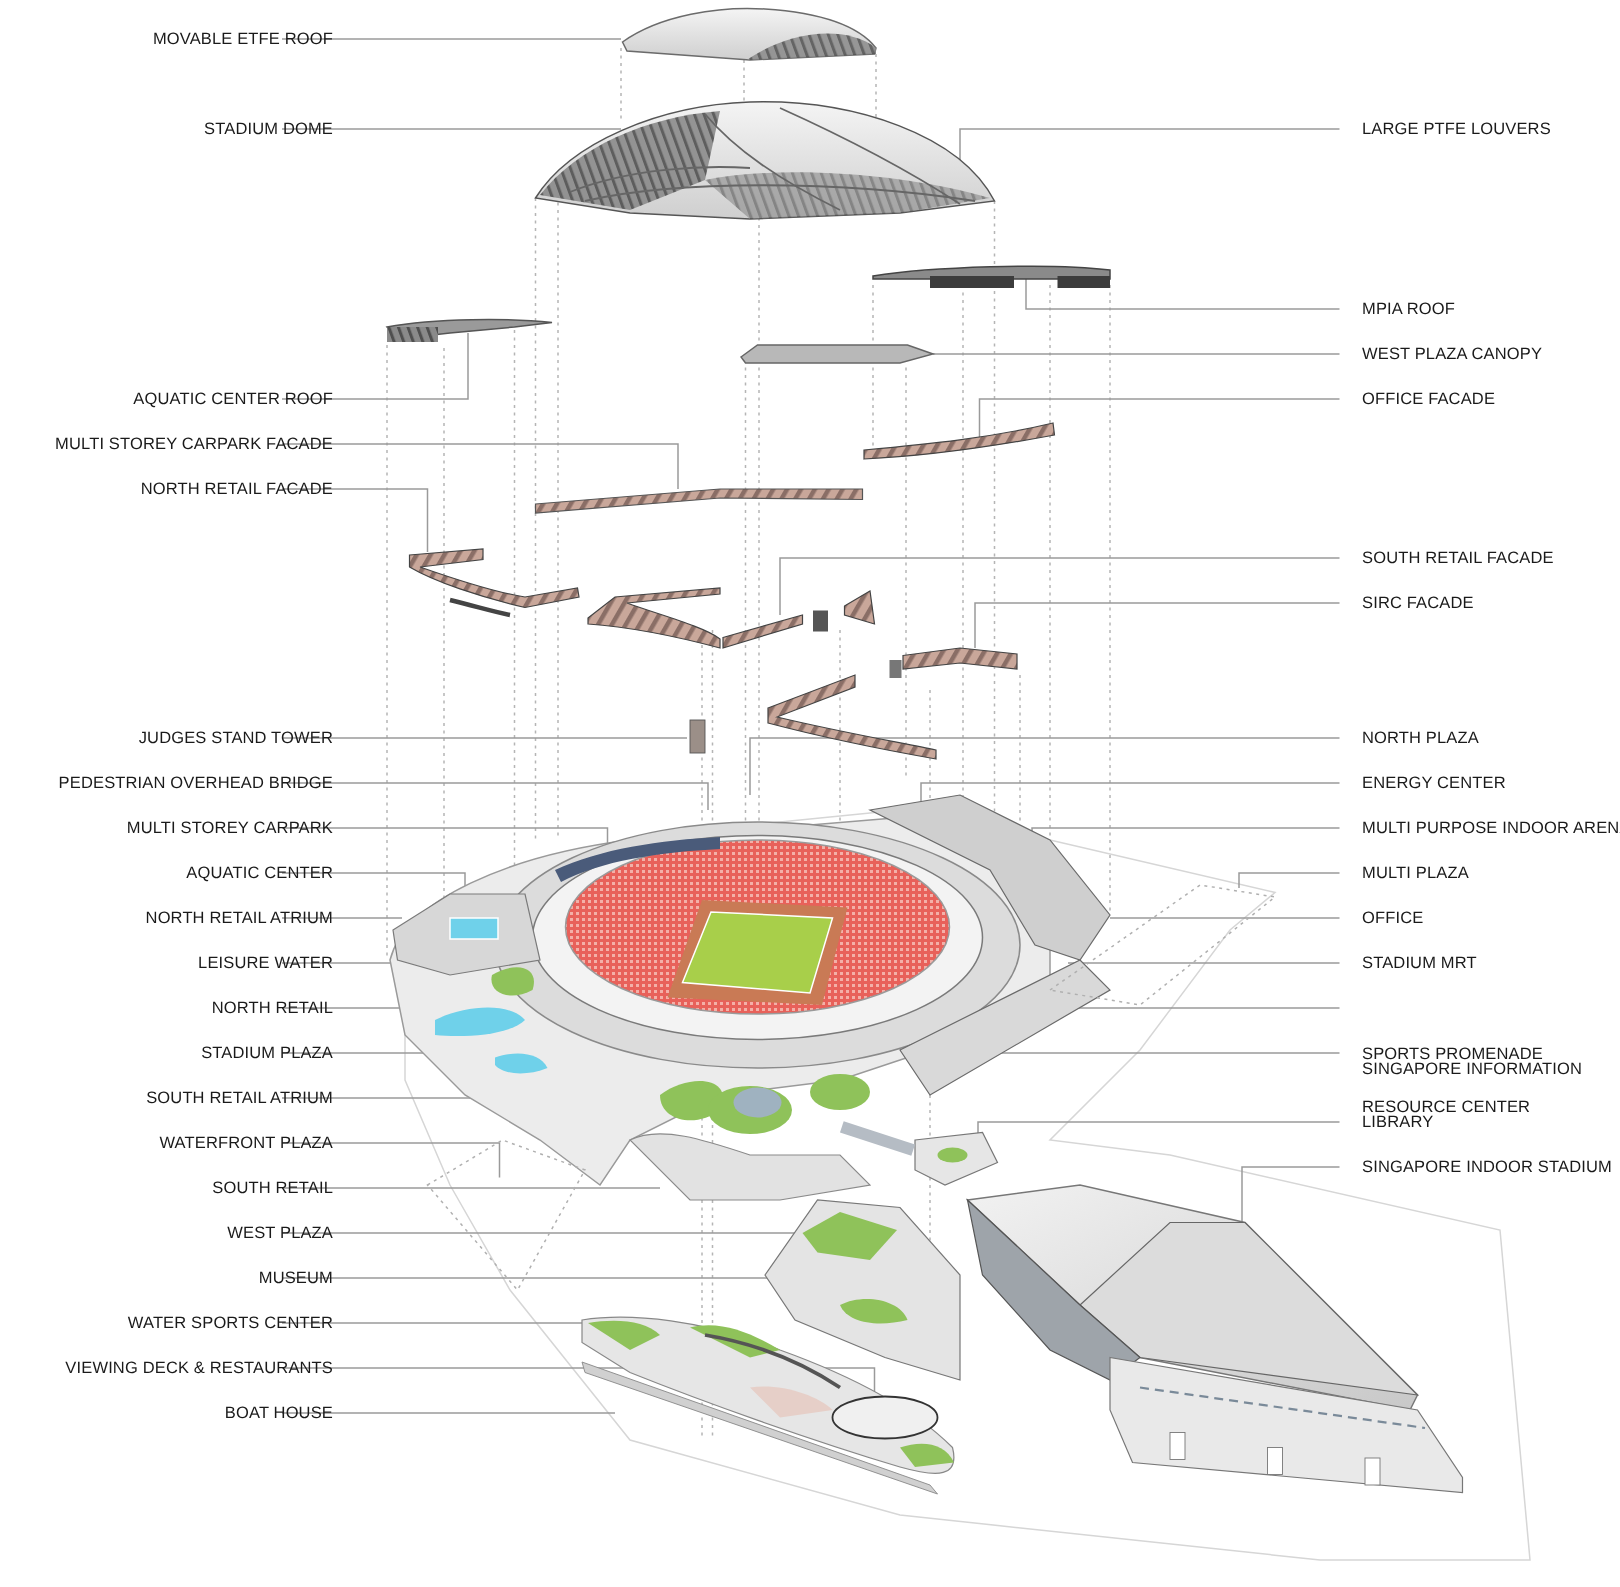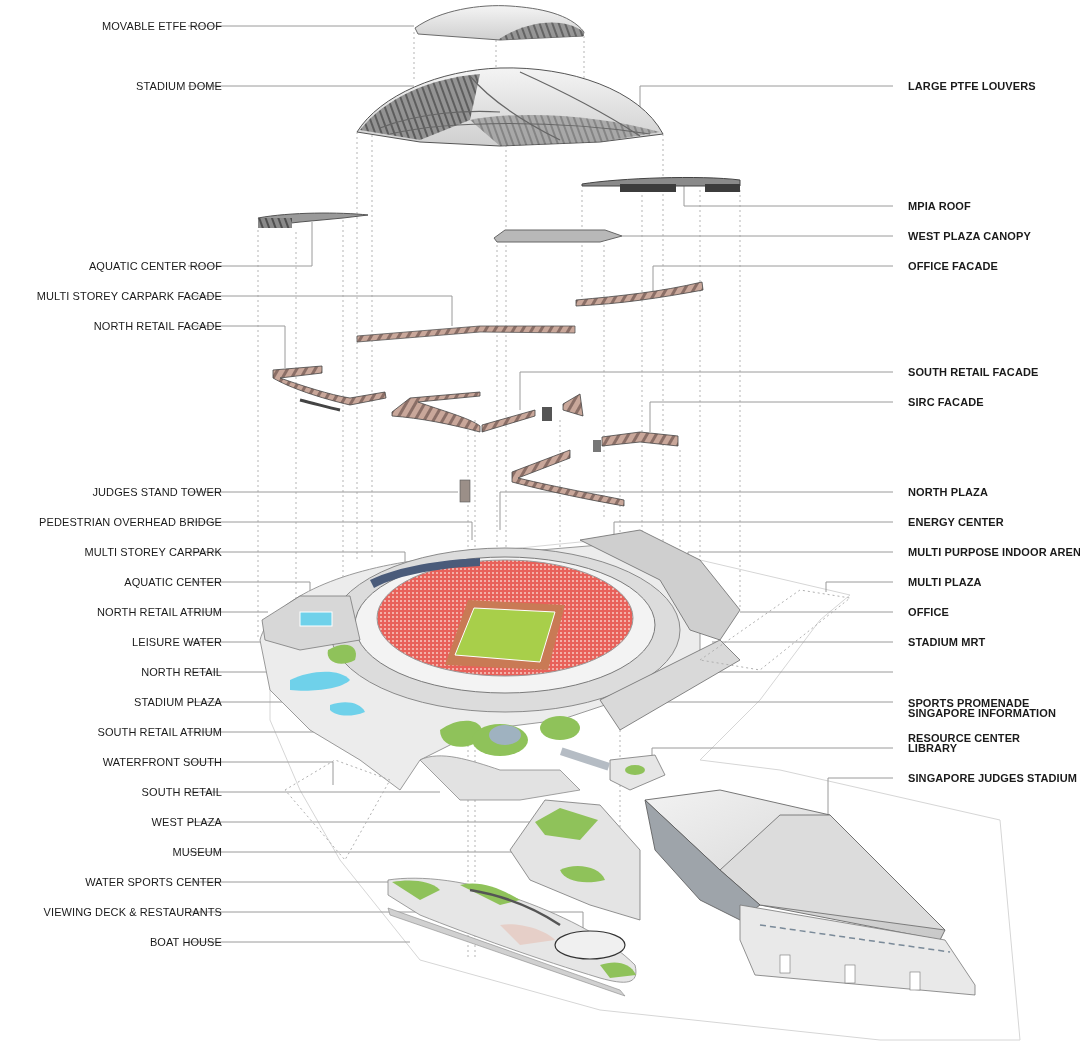--- a/index.html
+++ b/index.html
@@ -2,21 +2,21 @@
 <html><head>
 <meta charset="utf-8">
 <style>
   html, body { margin: 0; padding: 0; background: #ffffff; }
   body { width: 1080px; height: 1058px; position: relative; overflow: hidden;
          font-family: "Liberation Sans", "DejaVu Sans", sans-serif; }
   #stage { position: absolute; left: 0; top: 0; width: 1080px; height: 1058px; }
   .label { position: absolute; font-size: 11px; color: #1a1a1a; letter-spacing: 0.1px;
            white-space: nowrap; line-height: 14px; }
   .label.left { text-align: right; right: 858px; }
-  .label.right { left: 908px; text-align: left; font-weight: bold; }
+  .label.right { left: 908px; text-align: left; }
   .label .line2 { display: block; margin-top: 11px; }
   svg#art { position: absolute; left: 0; top: 0; }
 </style>
 </head>
 <body>
 
 <div id="stage">
 
   <svg id="art" width="1080" height="1058" viewBox="0 0 1080 1058">
     <defs>
@@ -265,21 +265,21 @@
     <div class="label left" style="top:319px">NORTH RETAIL FACADE</div>
     <div class="label left" style="top:485px">JUDGES  STAND TOWER</div>
     <div class="label left" style="top:515px">PEDESTRIAN OVERHEAD BRIDGE</div>
     <div class="label left" style="top:545px">MULTI STOREY CARPARK</div>
     <div class="label left" style="top:575px">AQUATIC CENTER</div>
     <div class="label left" style="top:605px">NORTH RETAIL ATRIUM</div>
     <div class="label left" style="top:635px">LEISURE WATER</div>
     <div class="label left" style="top:665px">NORTH RETAIL</div>
     <div class="label left" style="top:695px">STADIUM PLAZA</div>
     <div class="label left" style="top:725px">SOUTH RETAIL ATRIUM</div>
-    <div class="label left" style="top:755px">WATERFRONT SOUTH</div>
+    <div class="label left" style="top:755px">WATERFRONT PLAZA</div>
     <div class="label left" style="top:785px">SOUTH RETAIL</div>
     <div class="label left" style="top:815px">WEST PLAZA</div>
     <div class="label left" style="top:845px">MUSEUM</div>
     <div class="label left" style="top:875px">WATER SPORTS CENTER</div>
     <div class="label left" style="top:905px">VIEWING DECK &amp; RESTAURANTS</div>
     <div class="label left" style="top:935px">BOAT HOUSE</div>
   </div>
 
   <div>
     <div class="label right" style="top:79px">LARGE PTFE LOUVERS</div>
@@ -293,15 +293,15 @@
     <div class="label right" style="top:545px">MULTI PURPOSE INDOOR ARENA</div>
     <div class="label right" style="top:575px">MULTI PLAZA</div>
     <div class="label right" style="top:605px">OFFICE</div>
     <div class="label right" style="top:635px">STADIUM MRT</div>
     <div class="label right" style="top:696px">SPORTS PROMENADE</div>
     <div class="label right" style="top:695px">
       <span class="line2">SINGAPORE INFORMATION</span>
       <span class="line2">RESOURCE CENTER</span>
     </div>
     <div class="label right" style="top:741px">LIBRARY</div>
-    <div class="label right" style="top:771px">SINGAPORE JUDGES STADIUM</div>
+    <div class="label right" style="top:771px">SINGAPORE INDOOR STADIUM</div>
   </div>
 </div>
 
 </body></html>

